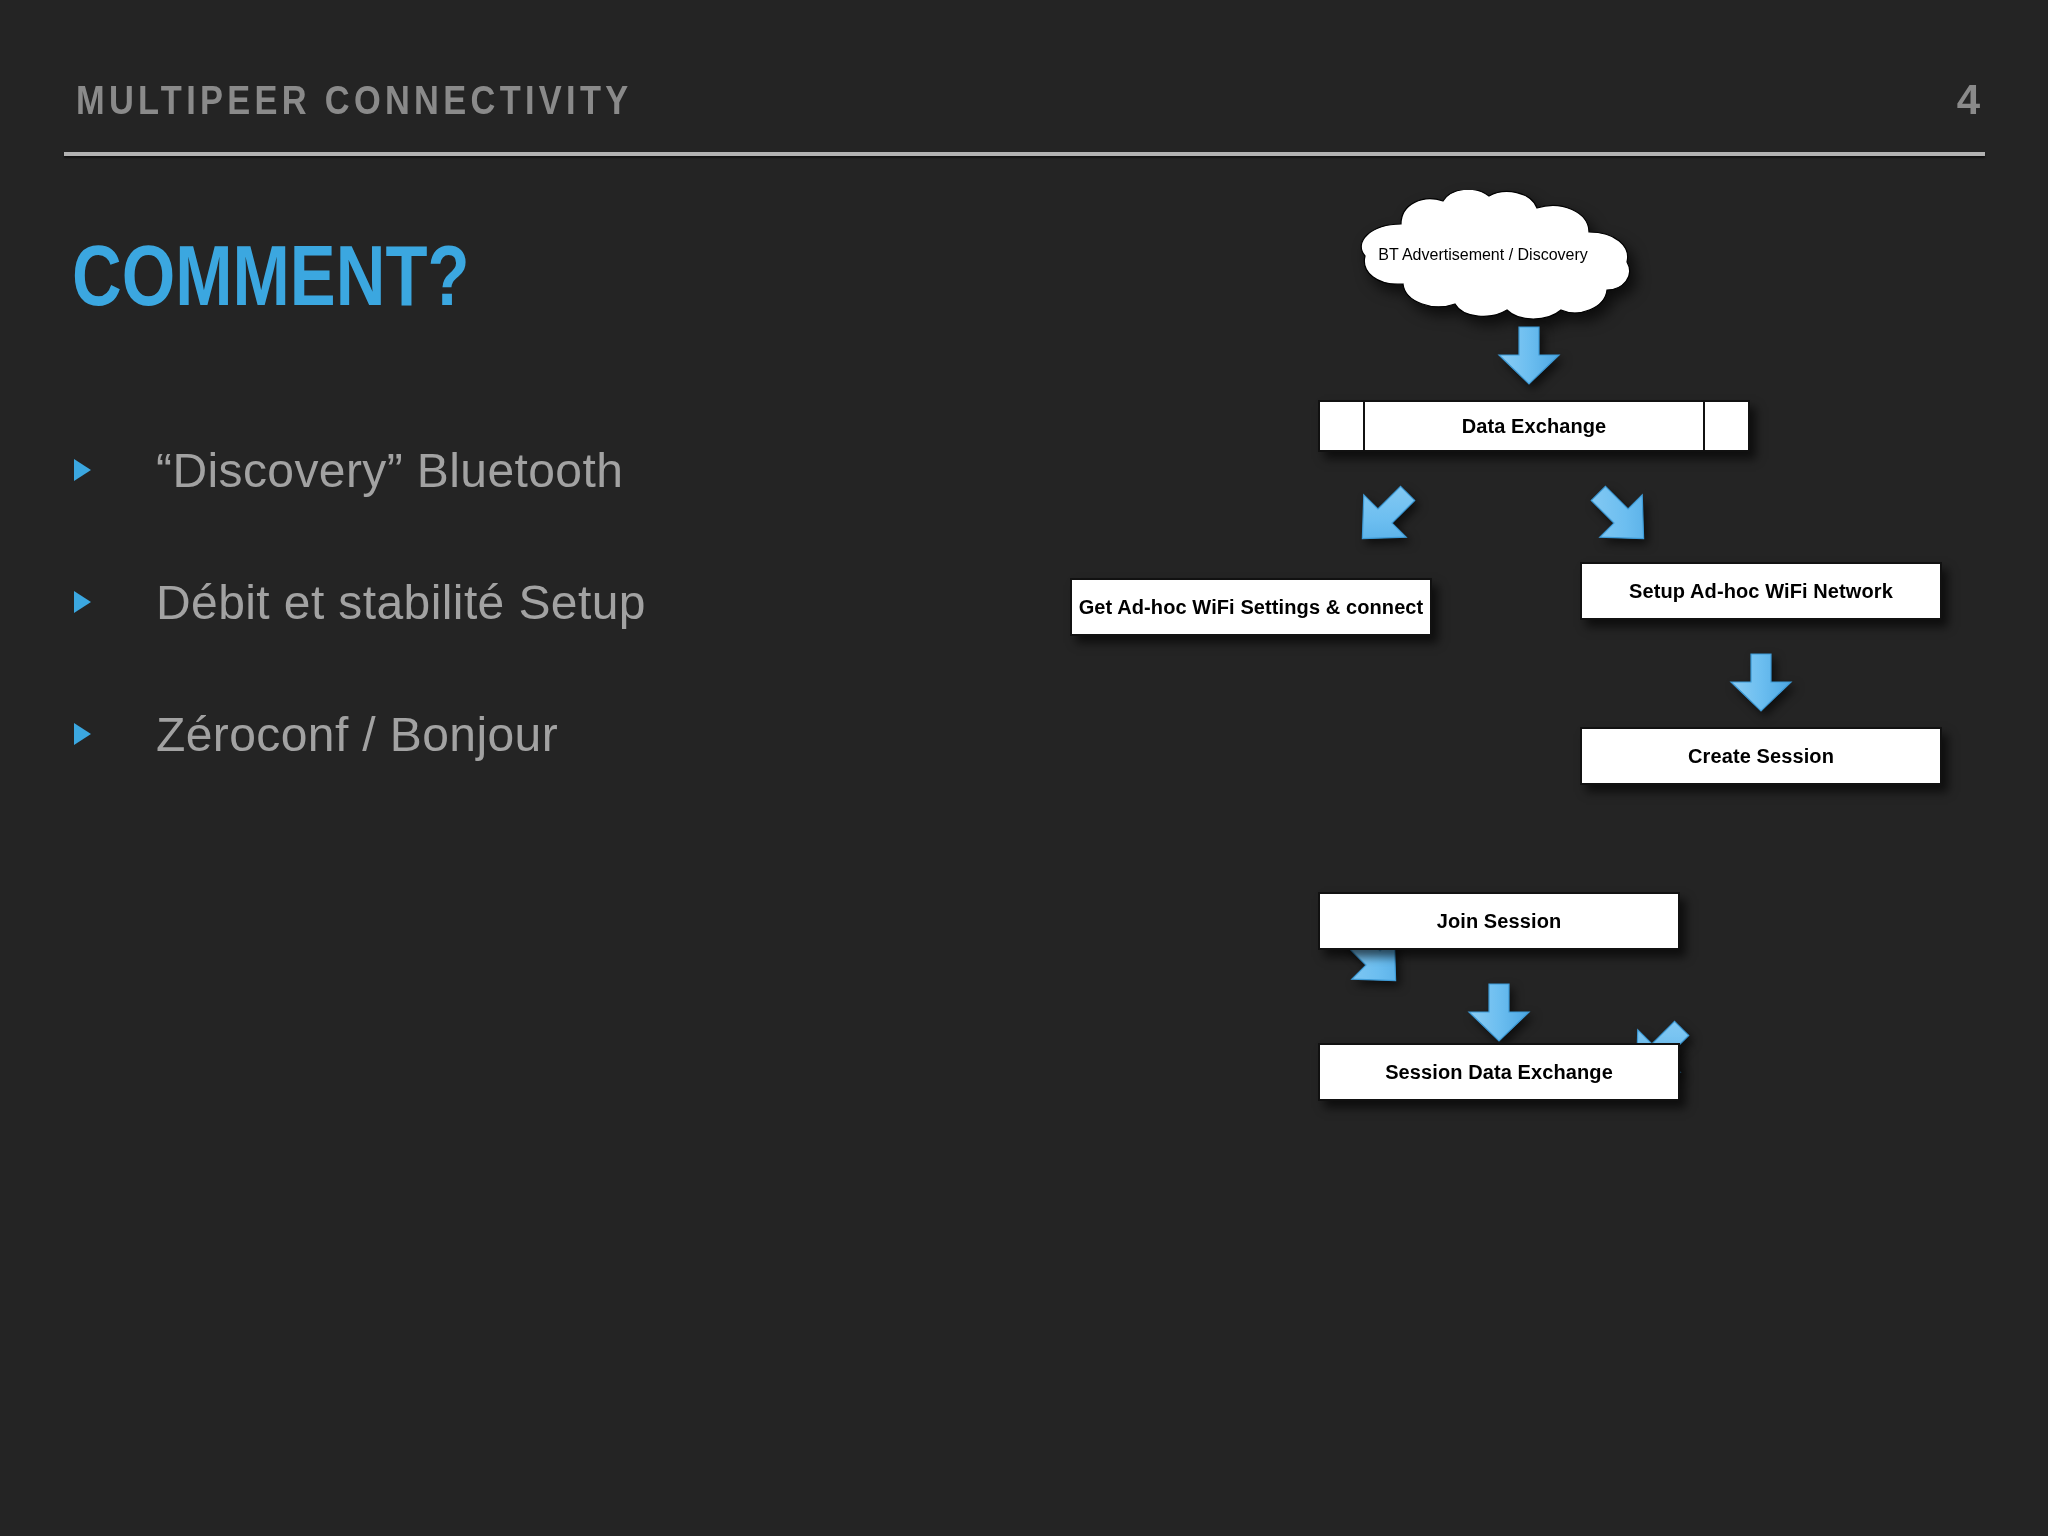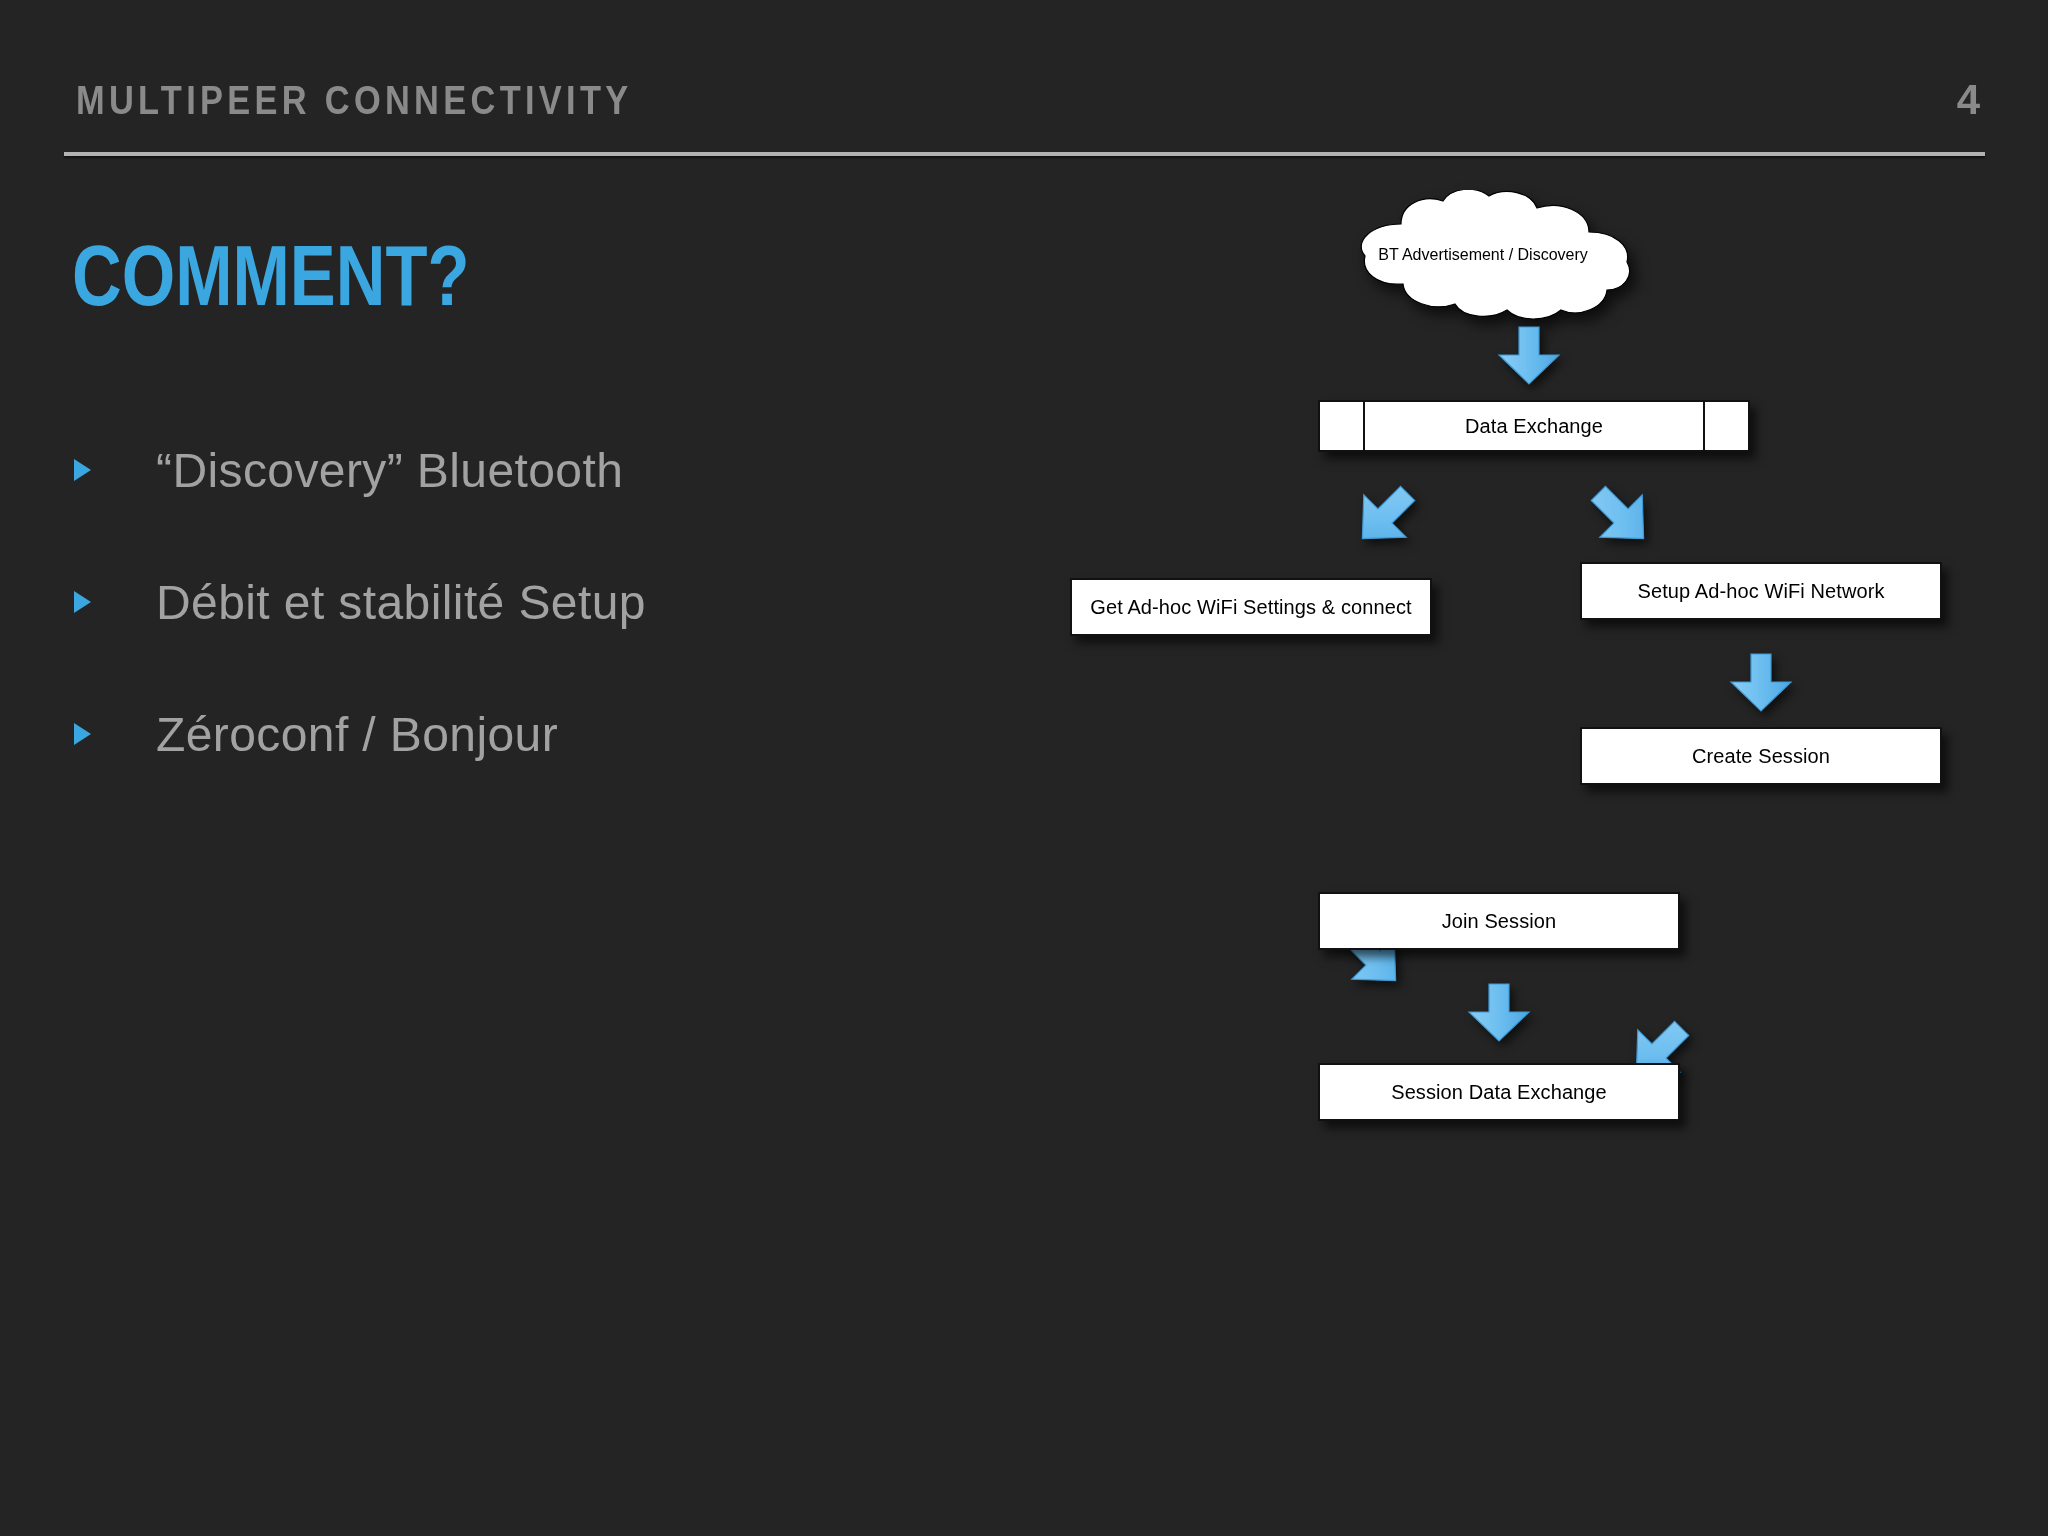--- a/index.html
+++ b/index.html
@@ -117,21 +117,21 @@
     position: absolute;
     background: #ffffff;
     border: 2px solid #111111;
     box-sizing: border-box;
     display: flex;
     align-items: center;
     justify-content: center;
     color: #000000;
     font-family: "Liberation Sans", sans-serif;
     font-size: 20px;
-    font-weight: 400;
+    font-weight: 700;
     letter-spacing: 0.1px;
     box-shadow: 6px 7px 9px rgba(0,0,0,0.62);
     white-space: nowrap;
   }
   
   #cloud-wrap {
     position: absolute;
     left: 243px;
     top: -10px;
     width: 320px;
@@ -311,18 +311,18 @@
     <div class="node" style="left:238px; top:692px; width:362px; height:58px;">
       <span>Join Session</span>
     </div>
 
     <div class="arrow" style="left:384px; top:782px;">
       <svg width="70" height="62" viewBox="0 0 70 62">
         <path fill="url(#ag1)" stroke="#3d9ad6" stroke-width="1.2" d="M25,2 L45,2 L45,30 L65,30 L35,59 L5,30 L25,30 Z"></path>
       </svg>
     </div>
 
-    <div class="node" style="left:238px; top:863px; width:362px; height:58px;">
+    <div class="node" style="left:238px; top:843px; width:362px; height:58px;">
       <span>Session Data Exchange</span>
     </div>
 
   </div>
 </div>
 
 </body></html>

